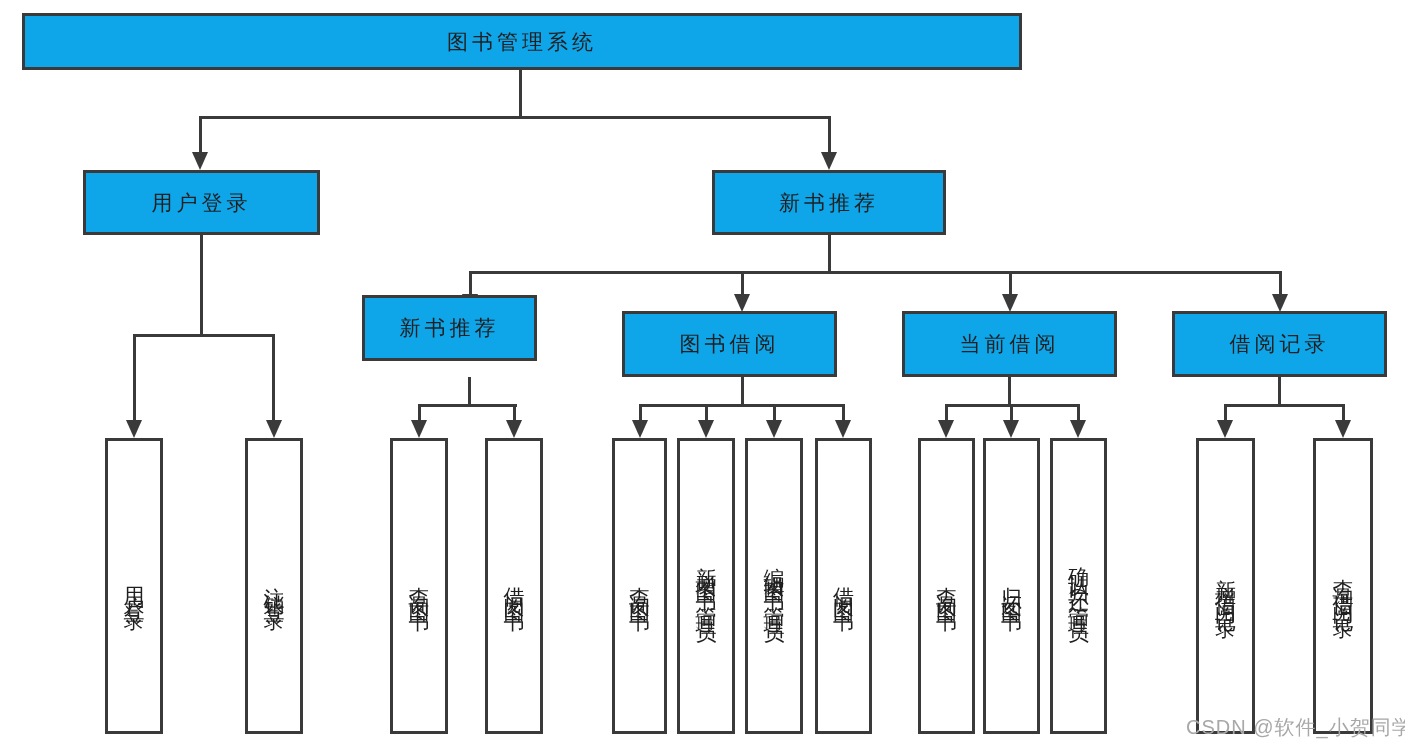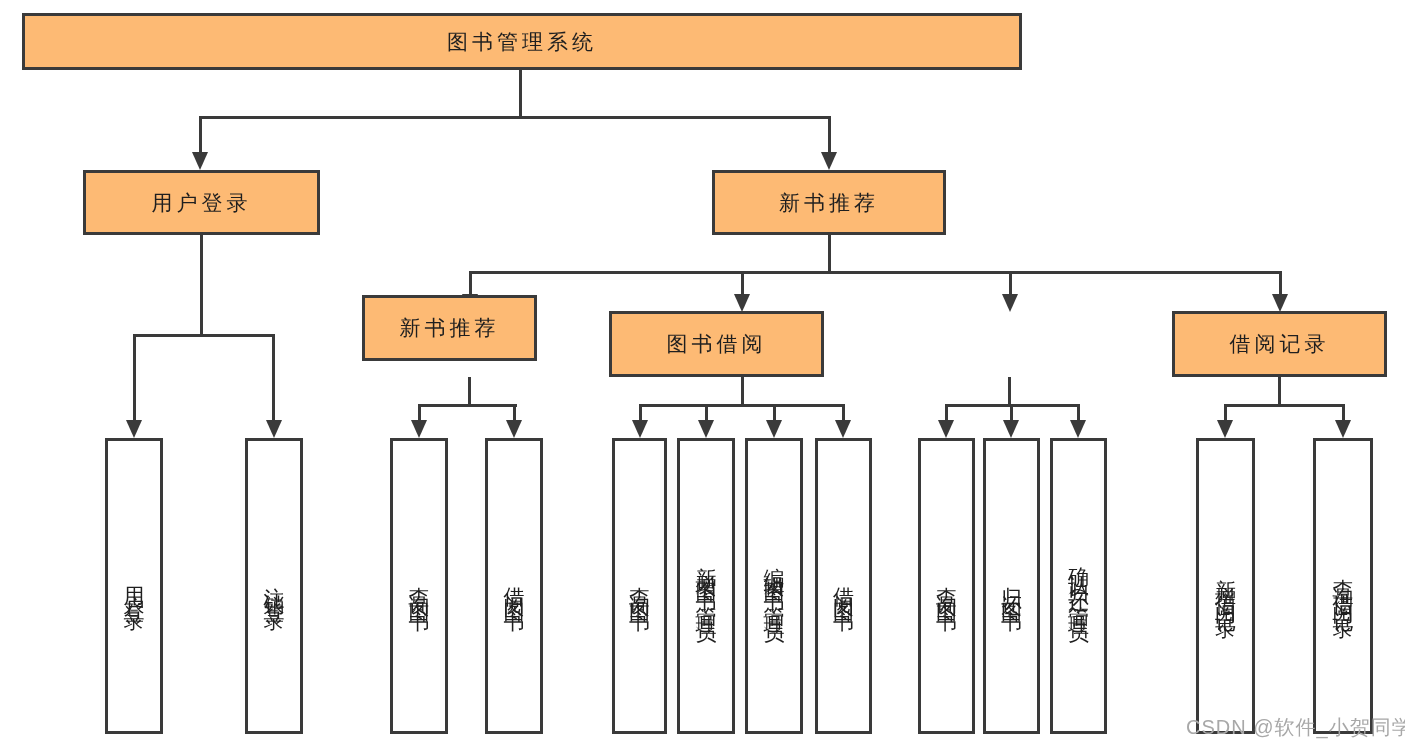--- a/index.html
+++ b/index.html
@@ -8,21 +8,21 @@
     --bg:#ffffff;
     --wm:#a8a8a8;
   }
   html,body{margin:0;padding:0;background:var(--bg);}
   body{font-family:"Liberation Sans",sans-serif;}
   #canvas{
     position:relative;width:1405px;height:747px;background:var(--bg);overflow:hidden;
   }
   
   .box{
-    position:absolute;box-sizing:border-box;border:3px solid var(--line);background:#fdba74;
+    position:absolute;box-sizing:border-box;border:3px solid var(--line);background:#0ea5e9;
     display:flex;align-items:center;justify-content:center;
     font-size:21px;letter-spacing:4px;color:var(--text);white-space:nowrap;
   }
   
   .vbox{
     position:absolute;box-sizing:border-box;top:438px;height:296px;
     border:3px solid var(--line);background:#fff;
     display:flex;align-items:center;justify-content:center;
     writing-mode:vertical-rl;text-orientation:mixed;
     font-size:21px;letter-spacing:8px;color:var(--text);
@@ -103,21 +103,22 @@
   <div class="ah" style="left:1217px;top:420px"></div>
   <div class="vl" style="left:1342px;top:404px;height:19px"></div>
   <div class="ah" style="left:1335px;top:420px"></div>
 
   <div class="box" style="left:22px;top:13px;width:1000px;height:57px">图书管理系统</div>
 
   <div class="box" style="left:83px;top:170px;width:237px;height:65px">用户登录</div>
   <div class="box" style="left:712px;top:170px;width:234px;height:65px">新书推荐</div>
 
   <div class="box" style="left:362px;top:295px;width:175px;height:66px">新书推荐</div>
-  <div class="box" style="left:609px;top:311px;width:215px;height:66px">图书借阅</div>
+  <div class="box" style="left:622px;top:311px;width:215px;height:66px">图书借阅</div>
+  <div class="box" style="left:902px;top:311px;width:215px;height:66px">当前借阅</div>
   <div class="box" style="left:1172px;top:311px;width:215px;height:66px">借阅记录</div>
 
   <div class="vbox" style="left:105px;width:58px">用户登录</div>
   <div class="vbox" style="left:245px;width:58px">注销登录</div>
 
   <div class="vbox" style="left:390px;width:58px">查询图书</div>
   <div class="vbox" style="left:485px;width:58px">借阅图书</div>
 
   <div class="vbox" style="left:612px;width:55px">查询图书</div>
   <div class="vbox" style="left:677px;width:58px">新增图书（管理员）</div>

